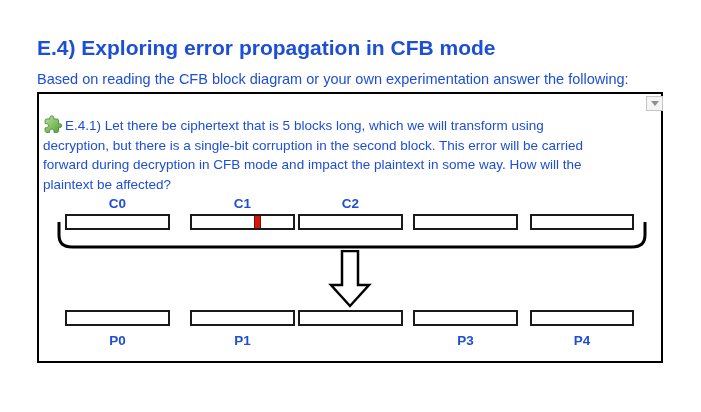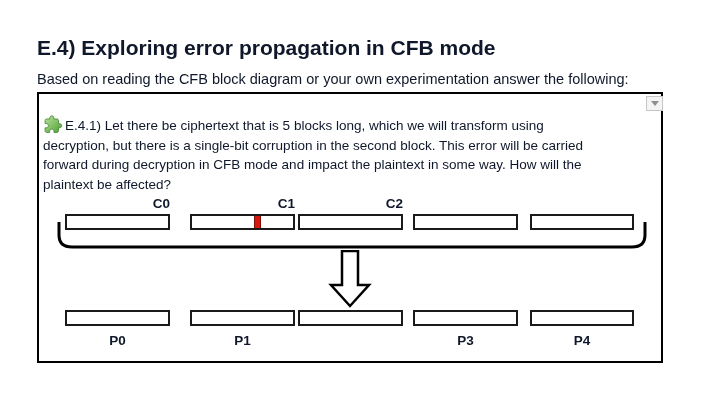--- a/index.html
+++ b/index.html
@@ -1,18 +1,18 @@
 <!DOCTYPE html>
 <html><head>
 <meta charset="utf-8">
 <style>
   html,body{margin:0;padding:0;background:#fff;}
   .page{
     position:relative;width:701px;height:412px;background:#ffffff;
-    font-family:"Liberation Sans","DejaVu Sans",sans-serif;color:#0f172a;
+    font-family:"Liberation Sans","DejaVu Sans",sans-serif;color:#1d4ed8;
     overflow:hidden;
   }
   .title{
     position:absolute;left:37px;top:36px;
     font-size:21px;font-weight:bold;line-height:24px;white-space:nowrap;
   }
   .intro{
     position:absolute;left:37px;top:70px;
     font-size:14.5px;line-height:18px;white-space:nowrap;
   }
@@ -44,21 +44,21 @@
   }
   .lbl{
     position:absolute;height:16px;font-size:13.5px;font-weight:600;
     text-align:center;line-height:16px;
   }
   .col0{left:65px;width:105px;}
   .col1{left:190px;width:105px;}
   .col2{left:298px;width:105px;}
   .col3{left:413px;width:105px;}
   .col4{left:530px;width:104px;}
-  .c-lbl{top:196px;text-align:right;}
+  .c-lbl{top:196px;}
   .c-row{top:214px;}
   .p-row{top:310px;}
   .p-lbl{top:333px;}
   .bit{
     position:absolute;left:62px;top:0;height:100%;width:7px;
     background:#d8170c;border-left:1px solid #7e0d05;border-right:1px solid #7e0d05;
     box-sizing:border-box;
   }
   .brace{position:absolute;left:55px;top:221px;}
   .arrow{position:absolute;left:328px;top:250px;}

